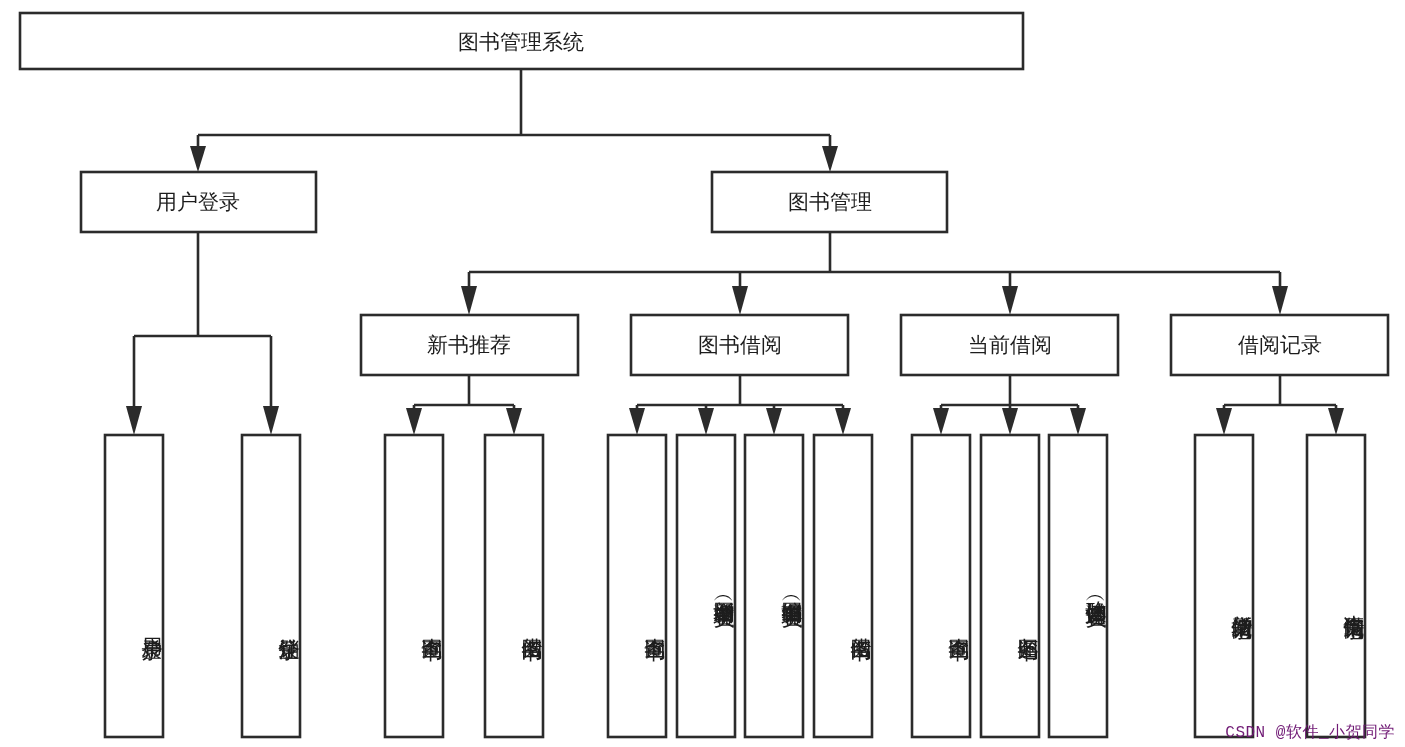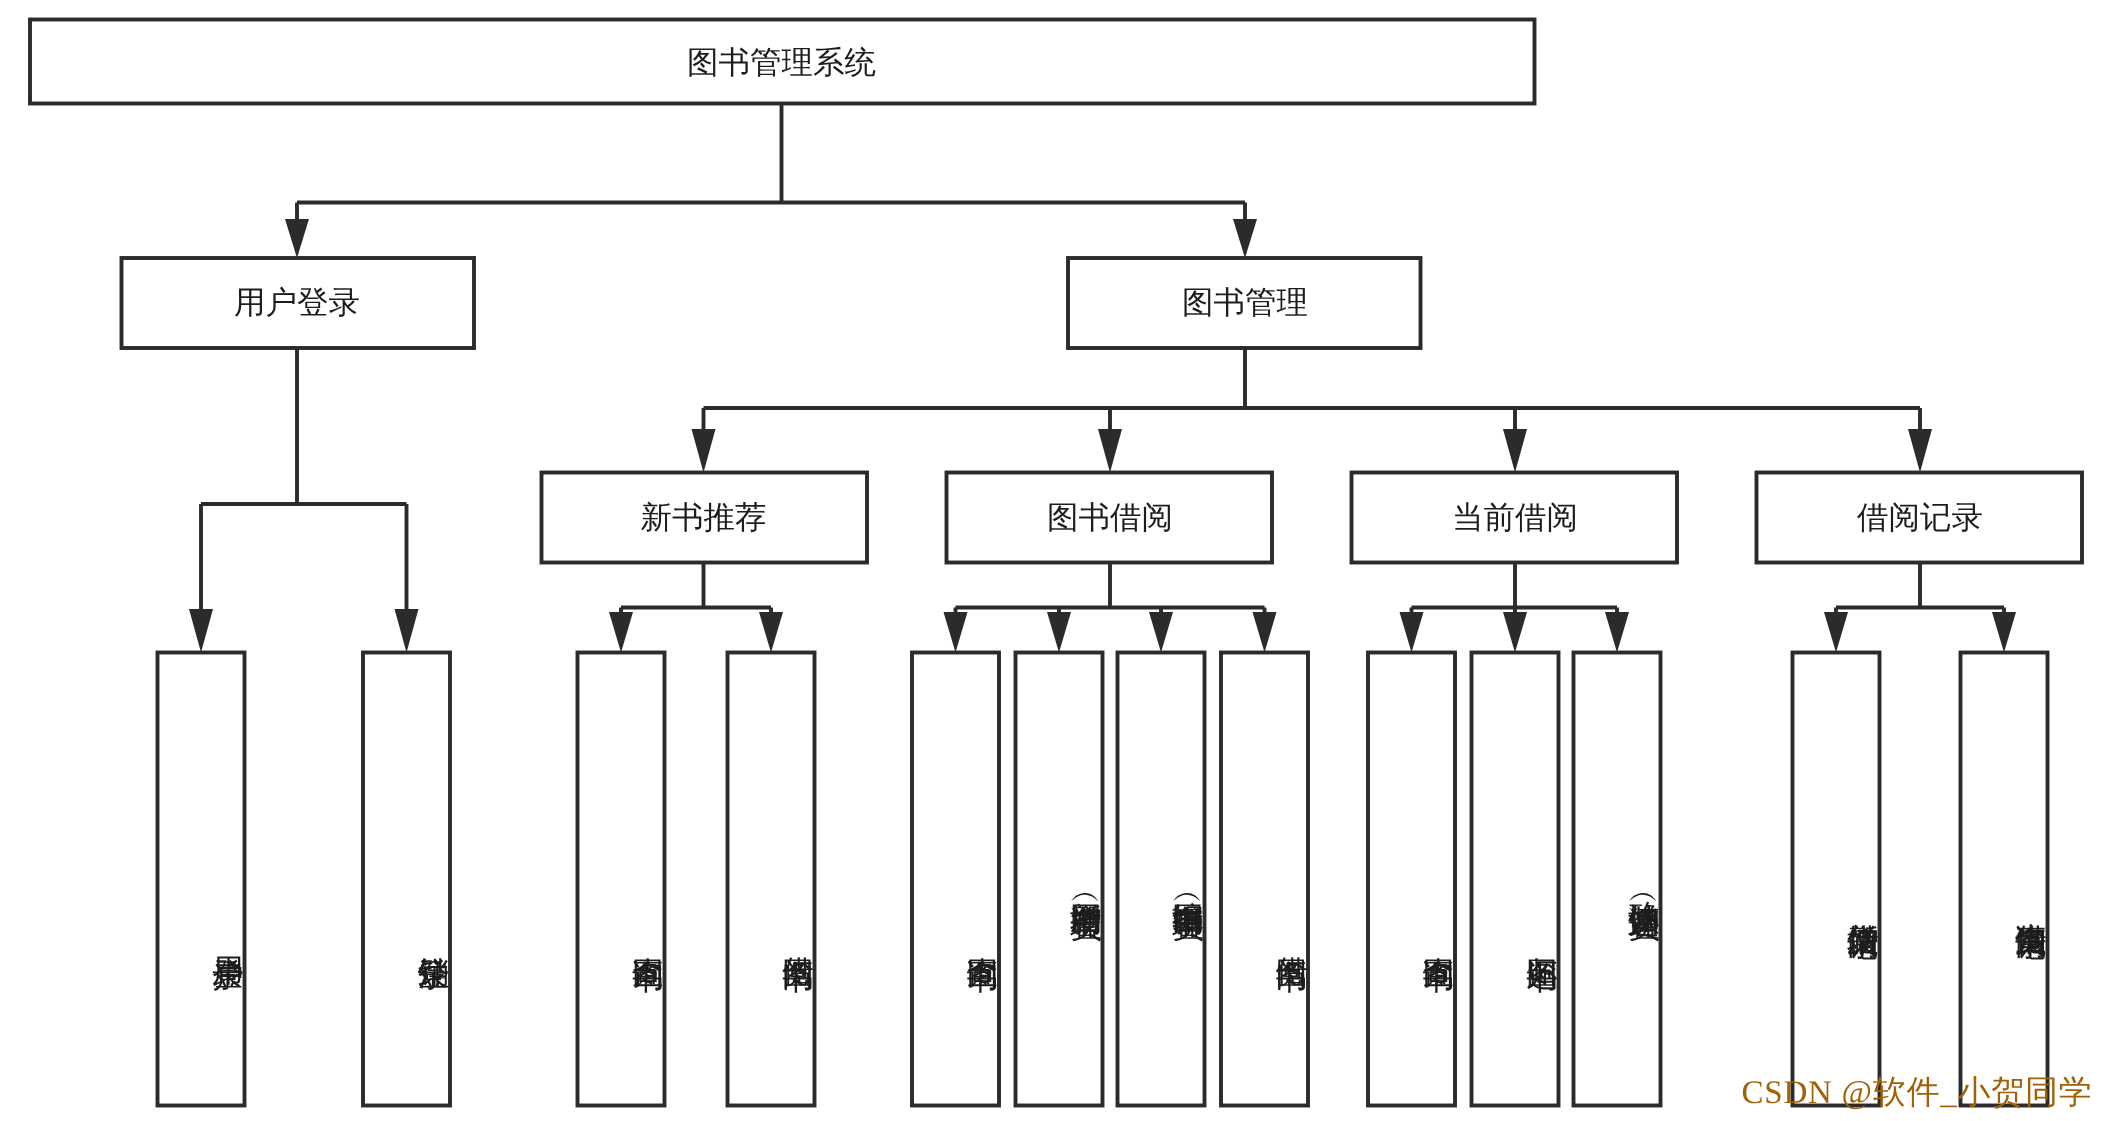--- a/index.html
+++ b/index.html
@@ -63,23 +63,23 @@
     line-height: 1.12;
     letter-spacing: 1px;
     color: #1d1d1d;
     pointer-events: none;
     user-select: none;
   }
   .watermark {
     position: absolute;
     right: 10px;
     bottom: 4px;
-    font-family: Liberation Serif, serif;
-    font-size: 22px;
-    color: #a16207;
+    font-family: Liberation Mono, monospace;
+    font-size: 16px;
+    color: #701a75;
     letter-spacing: 0.5px;
     white-space: nowrap;
   }
 </style>
 </head>
 <body>
 
 <div id="diagram-root">
 
   <svg id="diagram-canvas" viewBox="0 0 1405 747" xmlns="http://www.w3.org/2000/svg">

